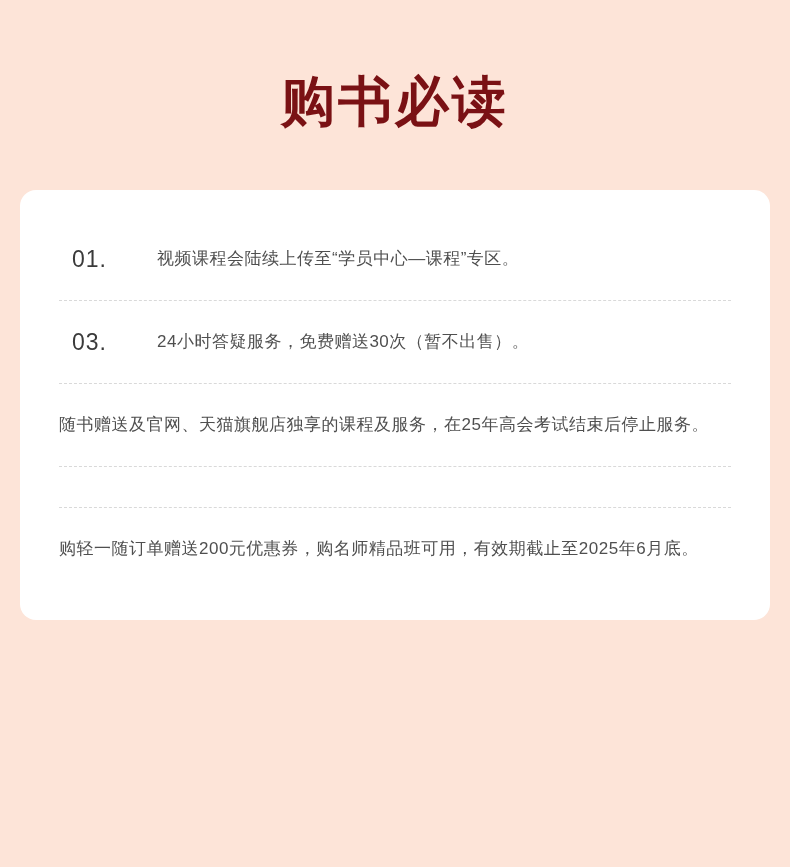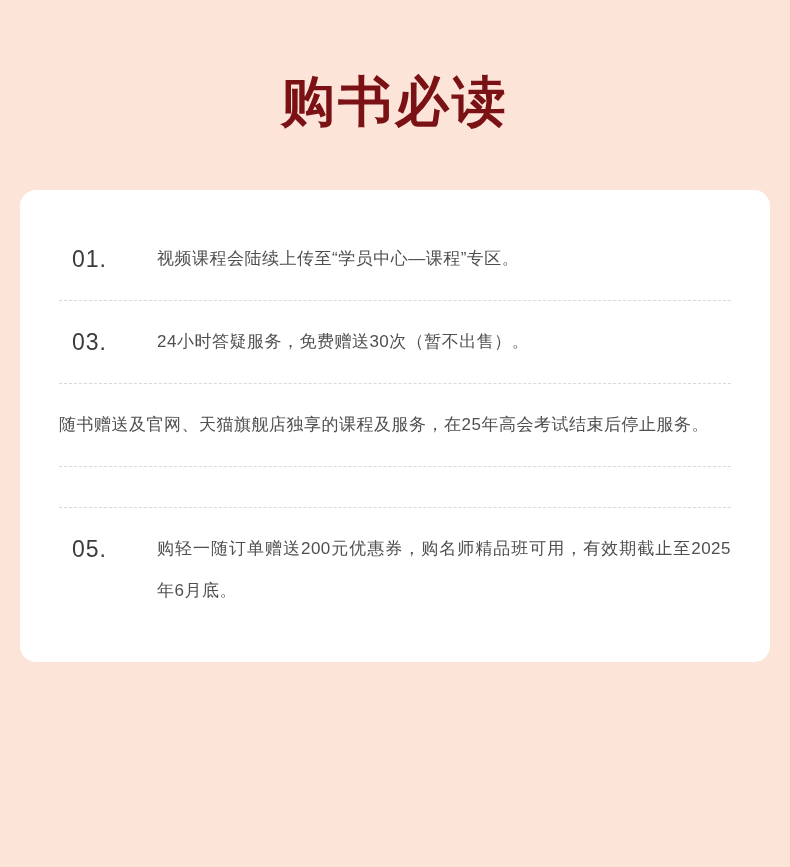--- a/index.html
+++ b/index.html
@@ -78,19 +78,18 @@
     </div>
 
     <div class="notice-row">
       <span class="item-text">随书赠送及官网、天猫旗舰店独享的课程及服务，在25年高会考试结束后停止服务。</span>
     </div>
 
     <div class="notice-row">
     </div>
 
     <div class="notice-row">
-      <span class="item-number">05.</span>
       <span class="item-text">购轻一随订单赠送200元优惠券，购名师精品班可用，有效期截止至2025年6月底。</span>
     </div>
 
   </div>
 
 </div>
 
 </body></html>

